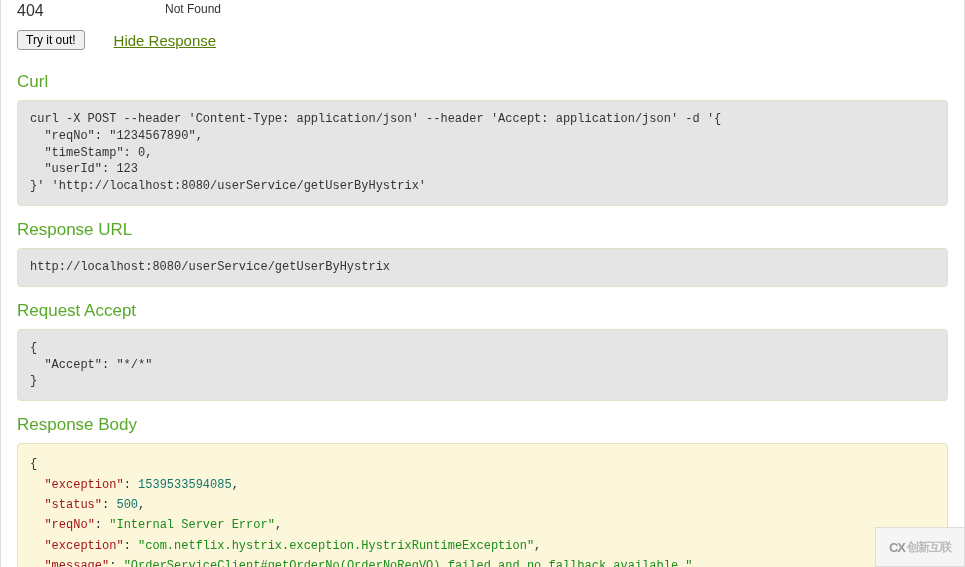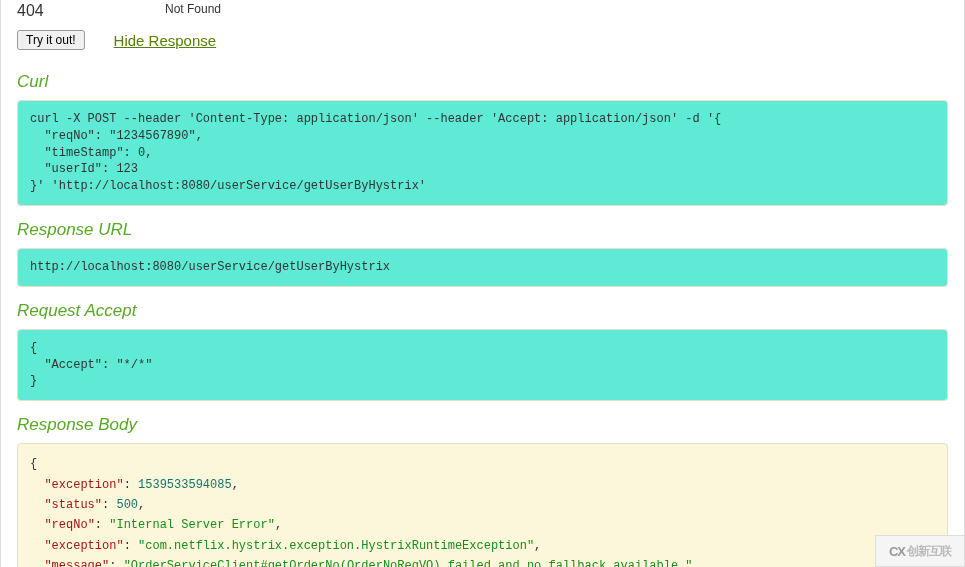--- a/index.html
+++ b/index.html
@@ -47,24 +47,23 @@
       color: #547f00;
       text-decoration: underline;
       cursor: pointer;
       font-size: 15px;
     }
     .section-title {
       color: #59a928;
       font-size: 17px;
       font-weight: 500;
       margin: 14px 0 8px 0;
-      font-style: italic;
     }
     .code-block {
-      background: #5eead4;
+      background: #e5e5e5;
       border: 1px solid #e5e0c6;
       border-radius: 4px;
       padding: 10px 12px;
       font-family: "Courier New", Courier, monospace;
       font-size: 12px;
       line-height: 1.4;
       white-space: pre-wrap;
       word-break: break-word;
       color: #333;
     }
@@ -80,21 +79,21 @@
     }
     .jk { color: #a31515; }
     .js { color: #1a8c1a; }
     .jn { color: #0f766e; }
     .jp { color: #333; }
     .watermark {
       position: fixed;
       right: 0;
       bottom: 0;
       width: 90px;
-      height: 32px;
+      height: 40px;
       background: #f5f5f5;
       border: 1px solid #ddd;
       display: flex;
       align-items: center;
       justify-content: center;
       color: #999;
       font-size: 13px;
       font-weight: bold;
       letter-spacing: -1px;
     }

